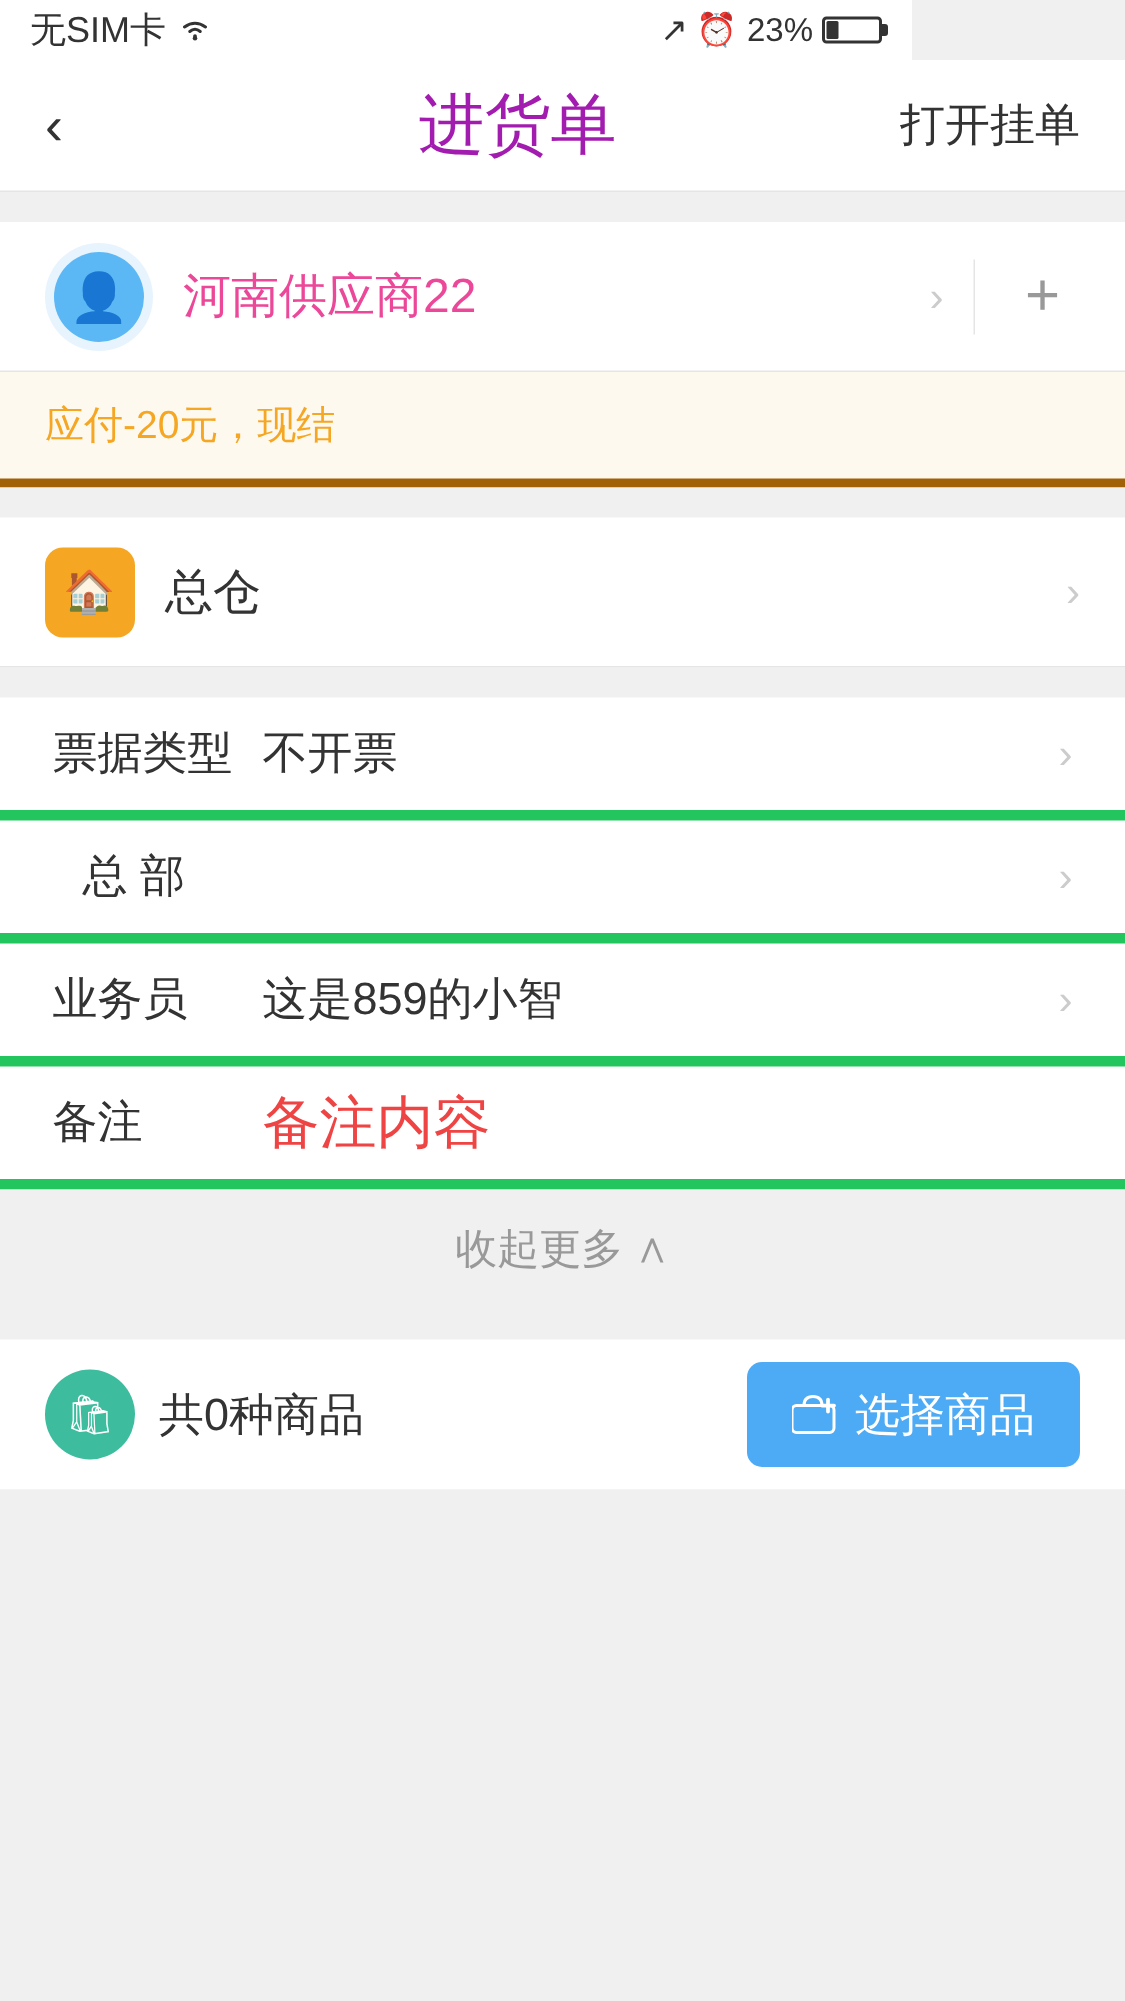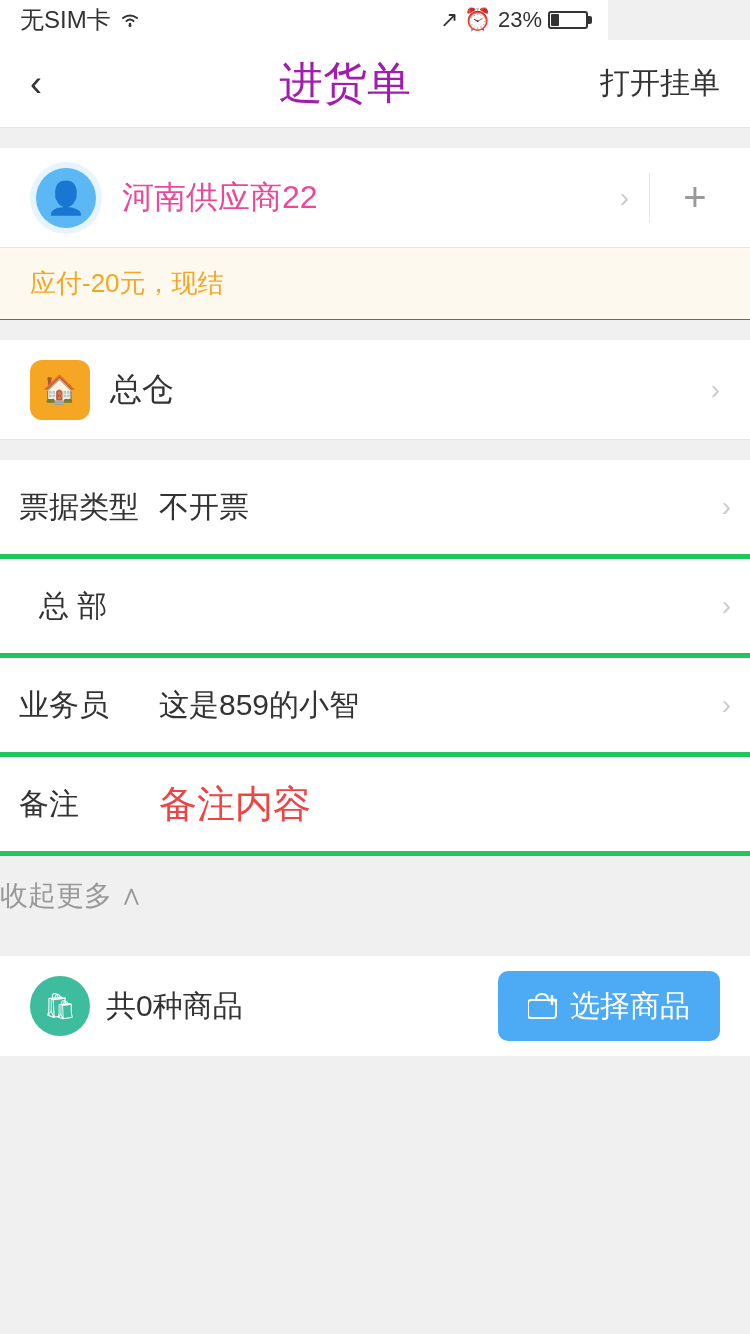--- a/index.html
+++ b/index.html
@@ -150,21 +150,21 @@
       width: 50px;
       text-align: center;
     }
 
     
     .notice-bar {
       background: #fef9ef;
       padding: 18px 30px;
       font-size: 26px;
       color: #f5a623;
-      border-bottom: 1px solid #a16207;
+      border-bottom: 6px solid #a16207;
     }
 
     .section-gap-small {
       height: 20px;
       background: #f0f0f0;
     }
 
     
     .warehouse-row {
       display: flex;
@@ -192,23 +192,23 @@
     }
 
     
     .form-section {
       background: #fff;
       margin-top: 20px;
     }
     .form-row {
       display: flex;
       align-items: center;
-      padding: 0 19px;
-      height: 99px;
-      border-bottom: 5px solid #22c55e;
+      padding: 0 35px;
+      height: 82px;
+      border-bottom: 7px solid #22c55e;
       cursor: pointer;
     }
     .form-label {
       font-size: 30px;
       color: #333;
       width: 120px;
       flex-shrink: 0;
     }
     .form-value {
       flex: 1;
@@ -222,21 +222,21 @@
       color: #ef4444;
       padding-left: 20px;
     }
 
     
     .collapse-bar {
       background: #f0f0f0;
       height: 80px;
       display: flex;
       align-items: center;
-      justify-content: flex-start;
+      justify-content: center;
       font-size: 28px;
       color: #999;
       cursor: pointer;
       margin-top: 0;
     }
 
     
     .bottom-bar {
       background: #fff;
       height: 100px;

